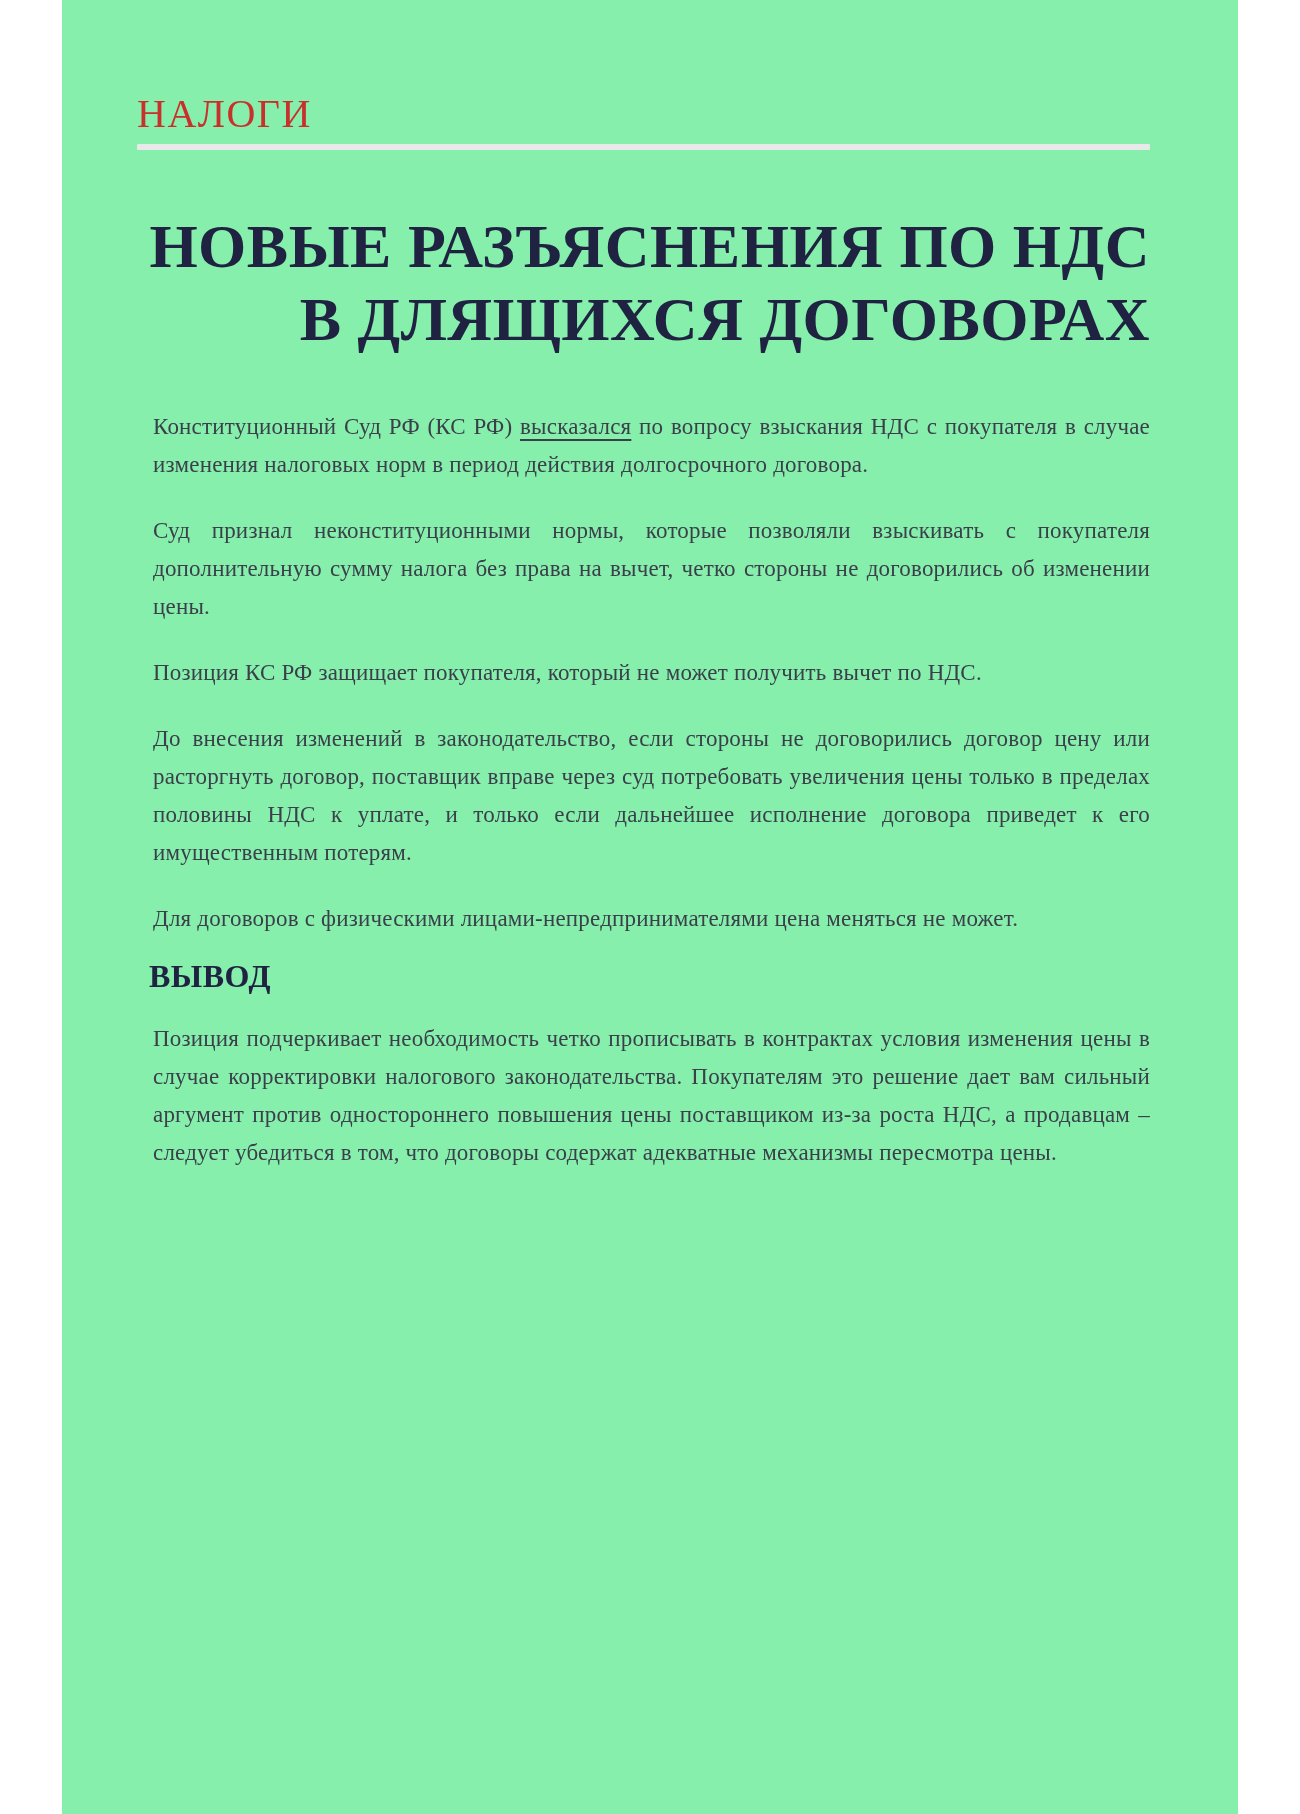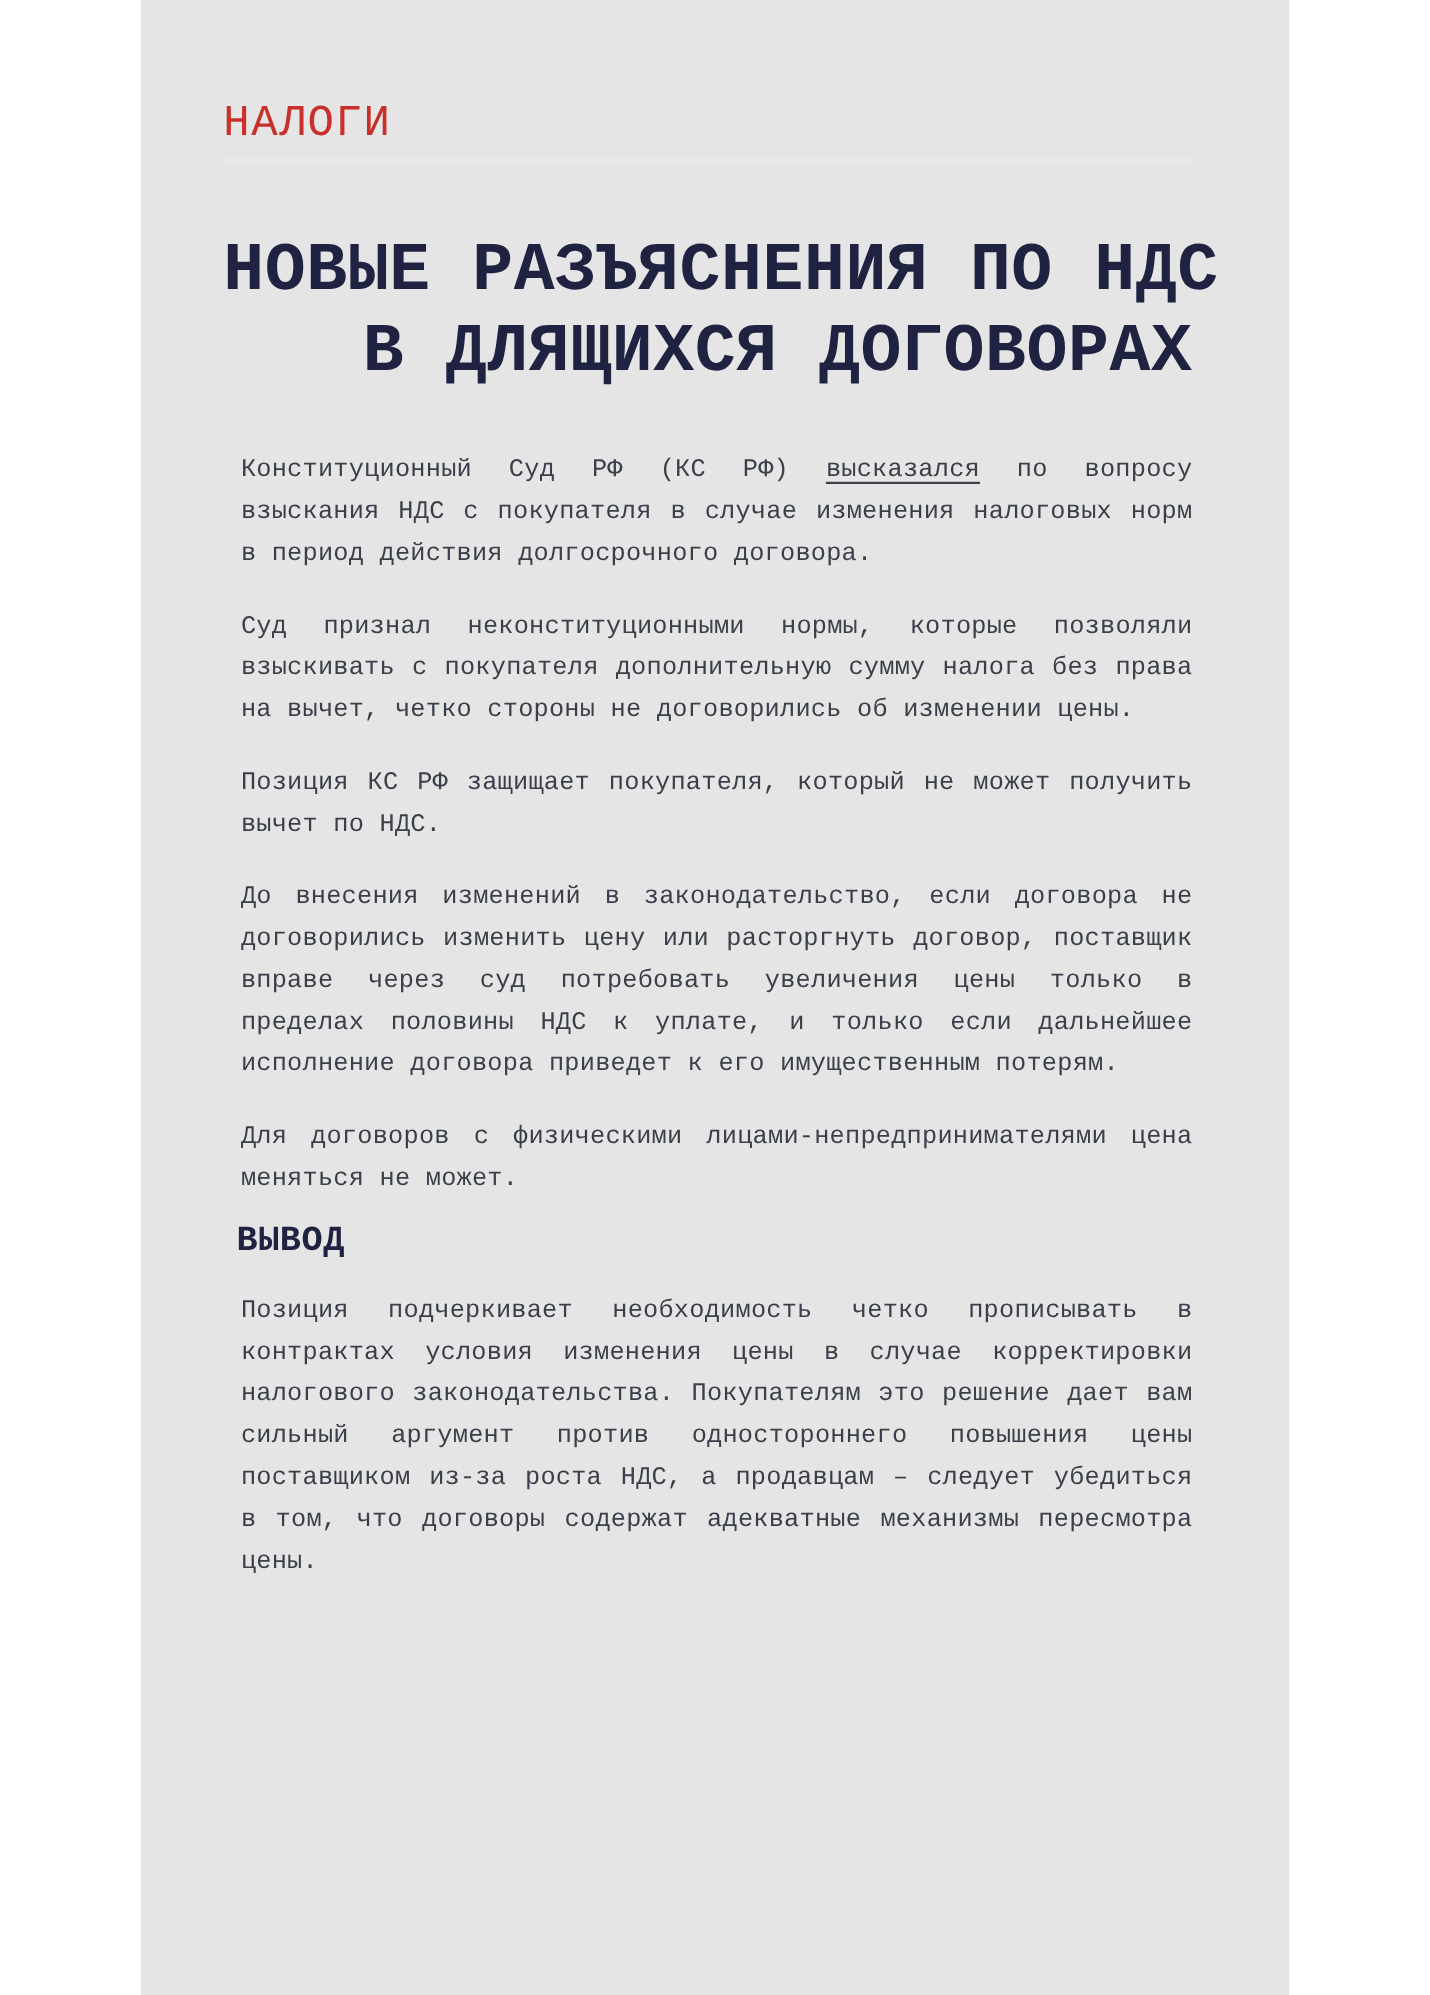--- a/index.html
+++ b/index.html
@@ -2,27 +2,27 @@
 <html lang="ru" style="--accent-red: #c9302c; --title-navy: #1f2240; --body-text: #3a3f4a; --divider-gray: #e9e9e9;"><head>
 <meta charset="utf-8">
 <style>
   html, body {
     margin: 0;
     padding: 0;
     background: #ffffff;
   }
   .page {
     position: relative;
-    width: 1044px;
+    width: 1176px;
     height: 1814px;
     margin: 0 auto;
-    background: #e5e5e5;
+    background: #86efac;
     box-sizing: border-box;
     padding: 92px 88px 0 75px;
-    font-family: Liberation Mono, monospace;
+    font-family: Liberation Serif, serif;
     overflow: hidden;
   }
   .category {
     font-size: 40px;
     line-height: 44px;
     font-weight: 400;
     letter-spacing: 1.5px;
     color: var(--accent-red, #c9302c);
   }
   .rule {
@@ -88,21 +88,21 @@
   </h1>
 
   <p class="body-par first">
     <span>Конституционный Суд РФ (КС РФ) </span><a class="inline-link">высказался</a><span> по вопросу взыскания НДС с покупателя в случае изменения налоговых норм в период действия долгосрочного договора.</span>
   </p>
 
   <p class="body-par">Суд признал неконституционными нормы, которые позволяли взыскивать с покупателя дополнительную сумму налога без права на вычет, четко стороны не договорились об изменении цены.</p>
 
   <p class="body-par">Позиция КС РФ защищает покупателя, который не может получить вычет по НДС.</p>
 
-  <p class="body-par">До внесения изменений в законодательство, если договора не договорились изменить цену или расторгнуть договор, поставщик вправе через суд потребовать увеличения цены только в пределах половины НДС к уплате, и только если дальнейшее исполнение договора приведет к его имущественным потерям.</p>
+  <p class="body-par">До внесения изменений в законодательство, если стороны не договорились договор цену или расторгнуть договор, поставщик вправе через суд потребовать увеличения цены только в пределах половины НДС к уплате, и только если дальнейшее исполнение договора приведет к его имущественным потерям.</p>
 
   <p class="body-par">Для договоров с физическими лицами-непредпринимателями цена меняться не может.</p>
 
   <h2 class="conclusion">ВЫВОД</h2>
 
   <p class="body-par after-heading">Позиция подчеркивает необходимость четко прописывать в контрактах условия изменения цены в случае корректировки налогового законодательства. Покупателям это решение дает вам сильный аргумент против одностороннего повышения цены поставщиком из-за роста НДС, а продавцам – следует убедиться в том, что договоры содержат адекватные механизмы пересмотра цены.</p>
 
 </div>
 
 </body></html>

